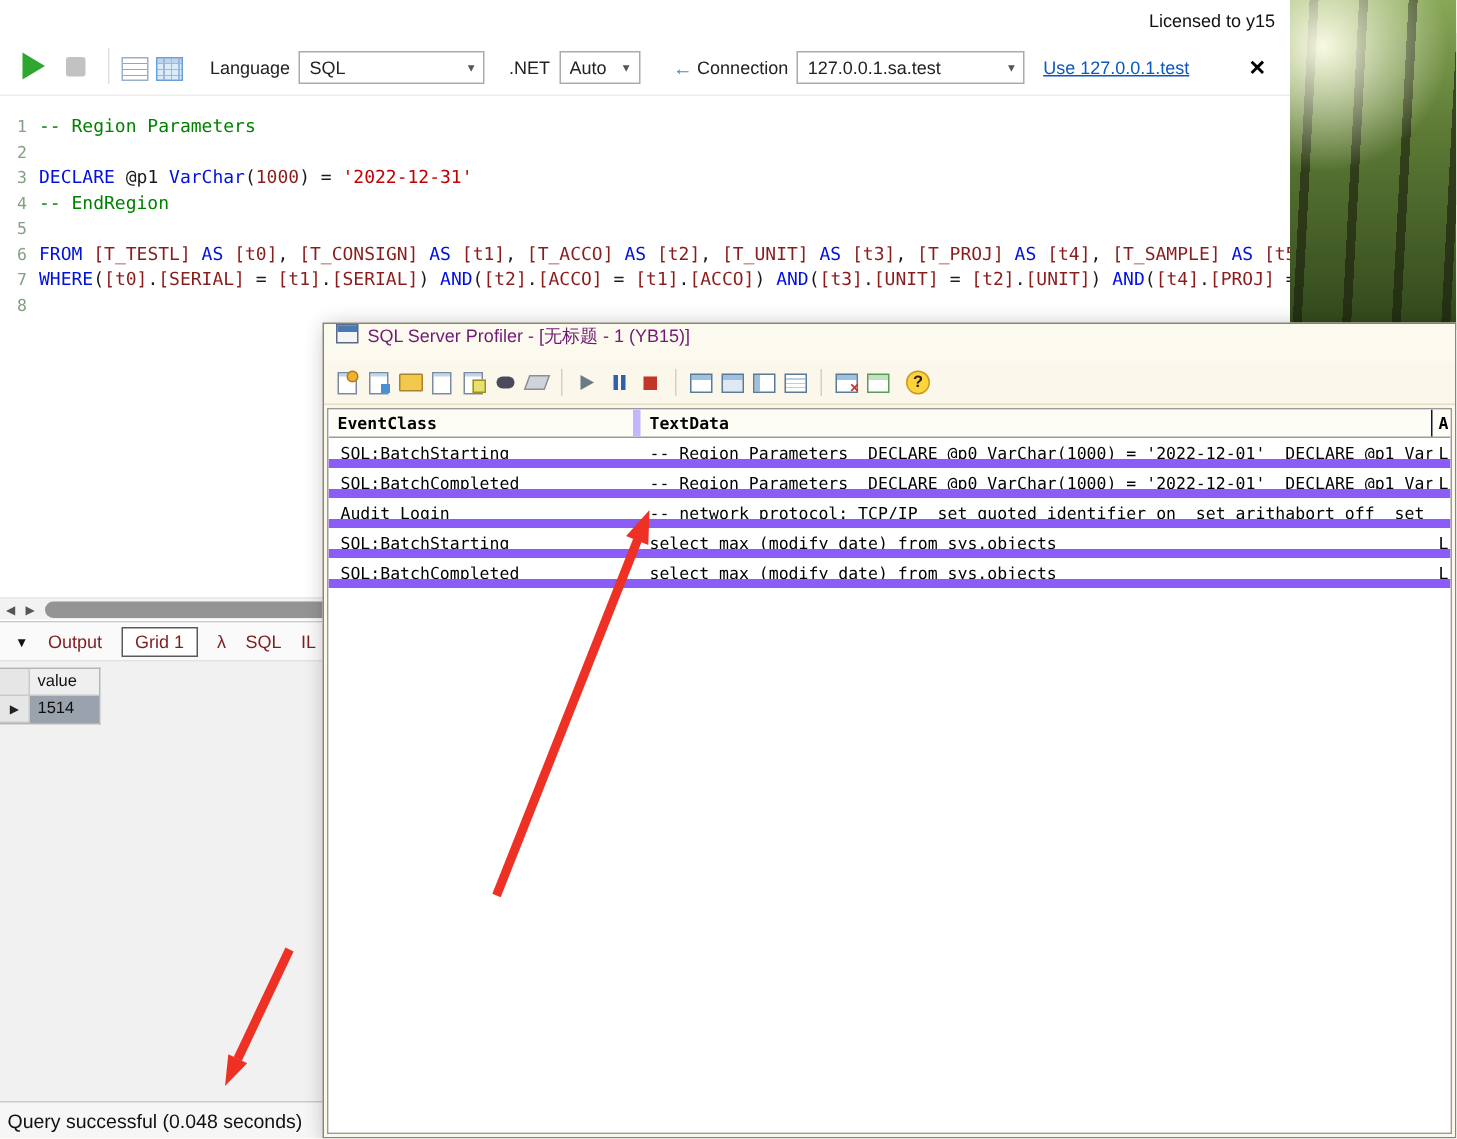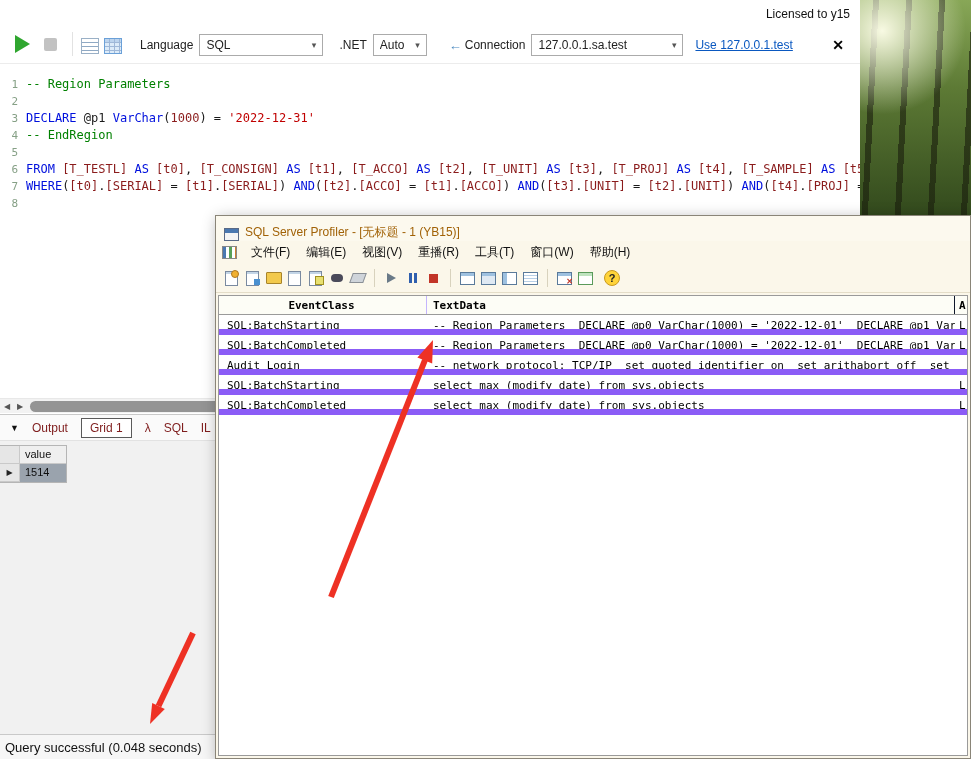--- a/index.html
+++ b/index.html
@@ -70,21 +70,21 @@
   .otab.sel{border:1px solid #5a5a5a;background:#fff;padding:2px 8px;}
   .result-grid{position:absolute;left:0;top:30px;display:inline-block;border:1px solid #b5b5b5;border-left:none;background:#fff;font-size:11px;}
   .rg-row{display:flex;height:18px;}
   .rg-corner{width:20px;flex:none;background:#e6e6e6;border-right:1px solid #c9c9c9;border-bottom:1px solid #c9c9c9;display:flex;align-items:center;justify-content:center;font-size:8px;color:#222;}
   .rg-colhead{width:46px;background:#efefef;border-bottom:1px solid #c9c9c9;padding:2px 5px;color:#111;}
   .rg-cell{width:46px;background:#9aa3ad;color:#0d0d0d;padding:2px 5px;}
   .statusbar{position:absolute;left:0;bottom:0;width:100%;height:25px;background:#f6f6f6;border-top:1px solid #c9c9c9;display:flex;align-items:center;padding-left:5px;font-size:13px;color:#111;}
 
   
   #profiler{position:absolute;left:215px;top:215px;width:756px;height:544px;background:#fbf7ea;border:1px solid #8a8578;box-shadow:2px 3px 14px rgba(0,0,0,.3);z-index:3;display:flex;flex-direction:column;overflow:hidden;}
-  .p-titlebar{height:25px;flex:none;display:flex;align-items:flex-end;gap:6px;padding:0 8px;font-size:12px;color:#a16207;background:#fcf9ee;}
+  .p-titlebar{height:25px;flex:none;display:flex;align-items:flex-start;gap:6px;padding:0 8px;font-size:12px;color:#701a75;background:#fcf9ee;}
   .p-title-icon{width:15px;height:13px;flex:none;border:1px solid #5a6a86;background:linear-gradient(180deg,#4a78b0 0 4px,#f4f4f4 4px);}
   .p-menubar{height:23px;flex:none;display:flex;align-items:center;padding:0 6px;font-size:12px;color:#111;}
   .p-menu-icon{width:15px;height:13px;flex:none;border:1px solid #888;margin-right:6px;background:linear-gradient(90deg,#4a78b0 0 3px,#fff 3px 6px,#58a058 6px 9px,#fff 9px 12px,#d08030 12px);}
   .p-menu-item{padding:3px 8px;white-space:nowrap;}
   .p-toolbar{height:29px;flex:none;display:flex;align-items:center;padding:0 7px;gap:4px;border-bottom:1px solid #e4ddc8;}
   .psep{width:1px;height:18px;background:#d8d2bd;margin:0 4px;}
   .pi{width:17px;height:16px;display:inline-flex;align-items:center;justify-content:center;position:relative;}
   .pi.doc::before{content:"";width:11px;height:13px;background:#fff;border:1px solid #7a8aa0;box-shadow:inset 0 2px 0 rgba(170,195,220,.7);}
   .pi.doc.new::after{content:"";position:absolute;right:1px;top:0;width:6px;height:6px;background:#f0b030;border:1px solid #b07820;border-radius:50%;}
   .pi.doc.tpl::after{content:"";position:absolute;right:1px;bottom:1px;width:6px;height:6px;background:#4a90d0;}
@@ -97,21 +97,21 @@
   .pi.stopred::before{content:"";width:9px;height:9px;background:#c23528;}
   .pi.win::before{content:"";width:13px;height:11px;border:1px solid #5a7a9a;background:linear-gradient(180deg,#9ec1e0 0 3px,#fff 3px);}
   .pi.win.b::before{background:linear-gradient(180deg,#9ec1e0 0 3px,#dfe9f3 3px);}
   .pi.win.c::before{background:linear-gradient(90deg,#9ec1e0 0 4px,#fff 4px);}
   .pi.win.d::before{background:repeating-linear-gradient(180deg,#fff 0 2px,#b8cfe6 2px 3px);}
   .pi.win.e::after{content:"✕";position:absolute;right:0;bottom:0;font-size:8px;font-weight:bold;color:#c23528;}
   .pi.win.f::before{background:linear-gradient(180deg,#bfe3bf 0 3px,#fff 3px);border-color:#5a9a5a;}
   .pi.help{width:16px;height:16px;margin-left:6px;border-radius:50%;background:#ffd43a;border:1px solid #c9991f;font-size:11px;font-weight:bold;color:#222;}
   .p-grid{flex:1;margin:2px;background:#fff;border:1px solid #9a9a9a;display:flex;flex-direction:column;overflow:hidden;font-family:"DejaVu Sans Mono",monospace;}
   .p-header{display:flex;height:19px;flex:none;border-bottom:1px solid #9a9a9a;background:#fdfdf6;font-size:11px;font-weight:bold;color:#000;}
-  .p-col-event{width:208px;flex:none;padding:3px 8px 0 6px;border-right:1px solid #c4b5fd;overflow:hidden;white-space:pre;text-align:center;}
+  .p-col-event{width:208px;flex:none;padding:3px 8px 0 6px;border-right:5px solid #c4b5fd;overflow:hidden;white-space:pre;}
   .p-col-text{width:528px;flex:none;padding:3px 4px 0 6px;border-right:1px solid #0f172a;overflow:hidden;white-space:pre;}
   .p-col-app{flex:1;padding:3px 0 0 4px;overflow:hidden;white-space:pre;}
   .p-row{display:flex;height:20px;flex:none;font-size:11px;color:#000;border-bottom:6px solid #8b5cf6;}
   .p-cell-event{width:208px;flex:none;padding:4px 4px 0 8px;overflow:hidden;white-space:pre;}
   .p-cell-text{width:528px;flex:none;padding:4px 4px 0 6px;overflow:hidden;white-space:pre;}
   .p-cell-app{flex:1;padding:4px 0 0 4px;overflow:hidden;white-space:pre;}
   .p-empty{flex:1;background:#fff;}
 
   #arrows{position:absolute;left:0;top:0;z-index:5;pointer-events:none;}
 </style>
@@ -198,32 +198,20 @@
         <span>Query successful  (0.048 seconds)</span>
       </div>
     </div>
   </div>
 
   <div id="profiler">
     <div class="p-titlebar">
       <span class="p-title-icon"></span>
       <span>SQL Server Profiler - [无标题 - 1 (YB15)]</span>
     </div>
-    <div class="p-menubar">
-      <span class="p-menu-icon"></span>
-      <span id="p-menu-items" style="display:flex;align-items:center;">
-          <span class="p-menu-item">文件(F)</span>
-          <span class="p-menu-item">编辑(E)</span>
-          <span class="p-menu-item">视图(V)</span>
-          <span class="p-menu-item">重播(R)</span>
-          <span class="p-menu-item">工具(T)</span>
-          <span class="p-menu-item">窗口(W)</span>
-          <span class="p-menu-item">帮助(H)</span>
-        </span>
-    </div>
     <div class="p-toolbar">
       <span class="pi doc new"></span>
       <span class="pi doc tpl"></span>
       <span class="pi folder"></span>
       <span class="pi doc"></span>
       <span class="pi doc props"></span>
       <span class="pi find"></span>
       <span class="pi eraser"></span>
       <span class="psep"></span>
       <span class="pi play"></span>

